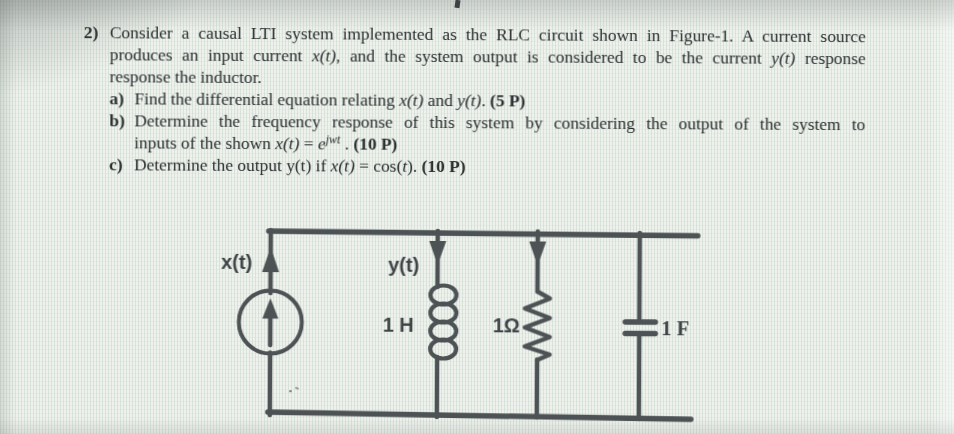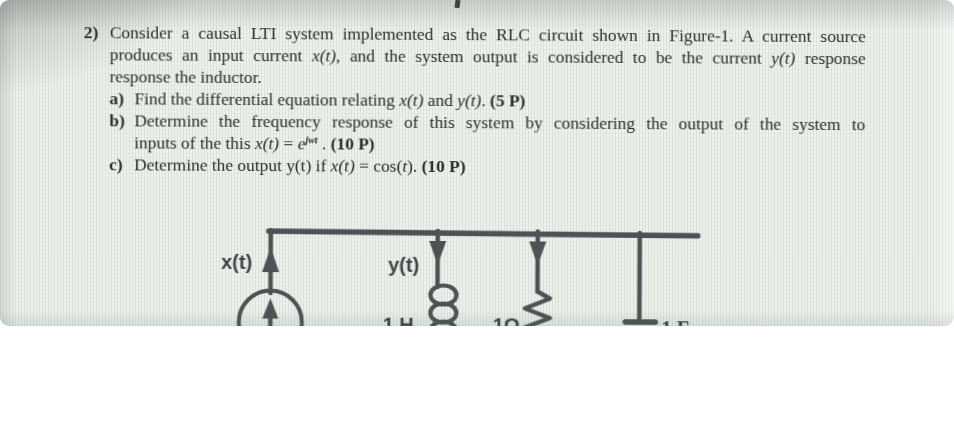--- a/index.html
+++ b/index.html
@@ -1,30 +1,29 @@
 <!DOCTYPE html>
 <html><head>
 <meta charset="utf-8">
 <style>
   html,body { margin:0; padding:0; }
   .photo {
     position:relative;
-    width:954px; height:326px;
+    width:954px; height:434px;
     overflow:hidden;
     background:
       radial-gradient(420px 250px at -60px -70px, rgba(70,78,76,0.50), rgba(70,78,76,0) 68%),
       linear-gradient(180deg, rgba(105,112,109,0.26) 0, rgba(105,112,109,0) 30px),
       linear-gradient(90deg, rgba(105,112,109,0.18) 0, rgba(105,112,109,0) 16px),
       linear-gradient(0deg, rgba(105,112,109,0.15) 0, rgba(105,112,109,0) 16px),
       linear-gradient(270deg, rgba(255,255,255,0.45) 0, rgba(255,255,255,0) 26px),
       repeating-linear-gradient(90deg, rgba(194,213,201,0.50) 0 1px, rgba(255,255,255,0) 1px 3px),
       repeating-linear-gradient(0deg, rgba(194,213,201,0.20) 0 1px, rgba(255,255,255,0) 1px 4px),
       #eef1ec;
     font-family:"Liberation Serif", serif;
-    border-radius:9px;
   }
   .content {
     position:absolute; inset:0;
     transform:rotate(0.3deg);
     transform-origin:60px 0;
     filter:blur(0.25px);
   }
   
   .problem {
     position:absolute; left:84px; top:21px; width:782px;
@@ -34,21 +33,21 @@
   .line { height:22px; }
   .just { text-align:justify; text-align-last:justify; }
   .lbl { display:inline-block; font-weight:bold; }
   .lbl.num { width:26px; }
   .lbl.sub { width:25px; }
   .l-body { margin-left:26px; }
   .l-sub2 { margin-left:51px; }
   .seg-r { font-style:normal; }
   .seg-i { font-style:italic; }
   .seg-b { font-weight:bold; }
-  .seg-sup { font-style:italic; font-size:10px; position:relative; top:-6px;font-weight:bold; }
+  .seg-sup { font-style:italic; font-size:12px; position:relative; top:-6px; }
   
   .figure-svg { position:absolute; left:0; top:0; width:954px; height:434px; }
   .flbl { font-family:"Liberation Sans", sans-serif; font-weight:bold; font-size:20px; fill:#3f4547; }
   .flbl-serif { font-family:"Liberation Serif", serif; font-weight:bold; font-size:20.5px; fill:#3f4547; }
   
   .mark-top { position:absolute; left:455px; top:0; width:5px; height:8px; background:#3c4143; transform:rotate(8deg); }
   .speck1 { position:absolute; left:291px; top:389px; width:3px; height:2px; background:rgba(90,99,95,0.75); border-radius:1px; }
   .speck2 { position:absolute; left:297px; top:386px; width:4px; height:2px; background:rgba(90,99,95,0.6); border-radius:1px; transform:rotate(20deg); }
 </style>
 </head>
@@ -56,21 +55,21 @@
 
 <div class="photo">
   <div class="content">
 
     <div class="problem">
       <div class="line just"><span class="lbl num">2)</span><span><span class="seg-r">Consider a causal LTI system implemented as the RLC circuit shown in Figure-1. A current source</span></span></div>
       <div class="line l-body just"><span><span class="seg-r">produces an input current </span><span class="seg-i">x(t)</span><span class="seg-r">, and the system output is considered to be the current </span><span class="seg-i">y(t)</span><span class="seg-r"> response</span></span></div>
       <div class="line l-body"><span><span class="seg-r">response the inductor.</span></span></div>
       <div class="line l-body"><span class="lbl sub">a)</span><span><span class="seg-r">Find the differential equation relating </span><span class="seg-i">x(t)</span><span class="seg-r"> and </span><span class="seg-i">y(t)</span><span class="seg-r">. </span><span class="seg-b">(5 P)</span></span></div>
       <div class="line l-body just"><span class="lbl sub">b)</span><span><span class="seg-r">Determine the frequency response of this system by considering the output of the system to</span></span></div>
-      <div class="line l-sub2"><span><span class="seg-r">inputs of the this </span><span class="seg-i">x(t)</span><span class="seg-r"> = </span><span class="seg-i">e</span><span class="seg-sup">jwt</span><span class="seg-r"> . </span><span class="seg-b">(10 P)</span></span></div>
+      <div class="line l-sub2"><span><span class="seg-r">inputs of the shown </span><span class="seg-i">x(t)</span><span class="seg-r"> = </span><span class="seg-i">e</span><span class="seg-sup">jwt</span><span class="seg-r"> . </span><span class="seg-b">(10 P)</span></span></div>
       <div class="line l-body"><span class="lbl sub">c)</span><span><span class="seg-r">Determine the output y(t) if </span><span class="seg-i">x(t)</span><span class="seg-r"> = cos(</span><span class="seg-i">t</span><span class="seg-r">).  </span><span class="seg-b">(10 P)</span></span></div>
     </div>
 
     <svg class="figure-svg" viewBox="0 0 954 434">
       <g stroke="#4d5355" fill="none" stroke-linecap="round">
 
         <path d="M270 230 L699 232.5" stroke-width="5.5"></path>
         <path d="M270 411 L693 416" stroke-width="5.5"></path>
 
         <path d="M272 229 L272 292" stroke-width="4.5"></path>

